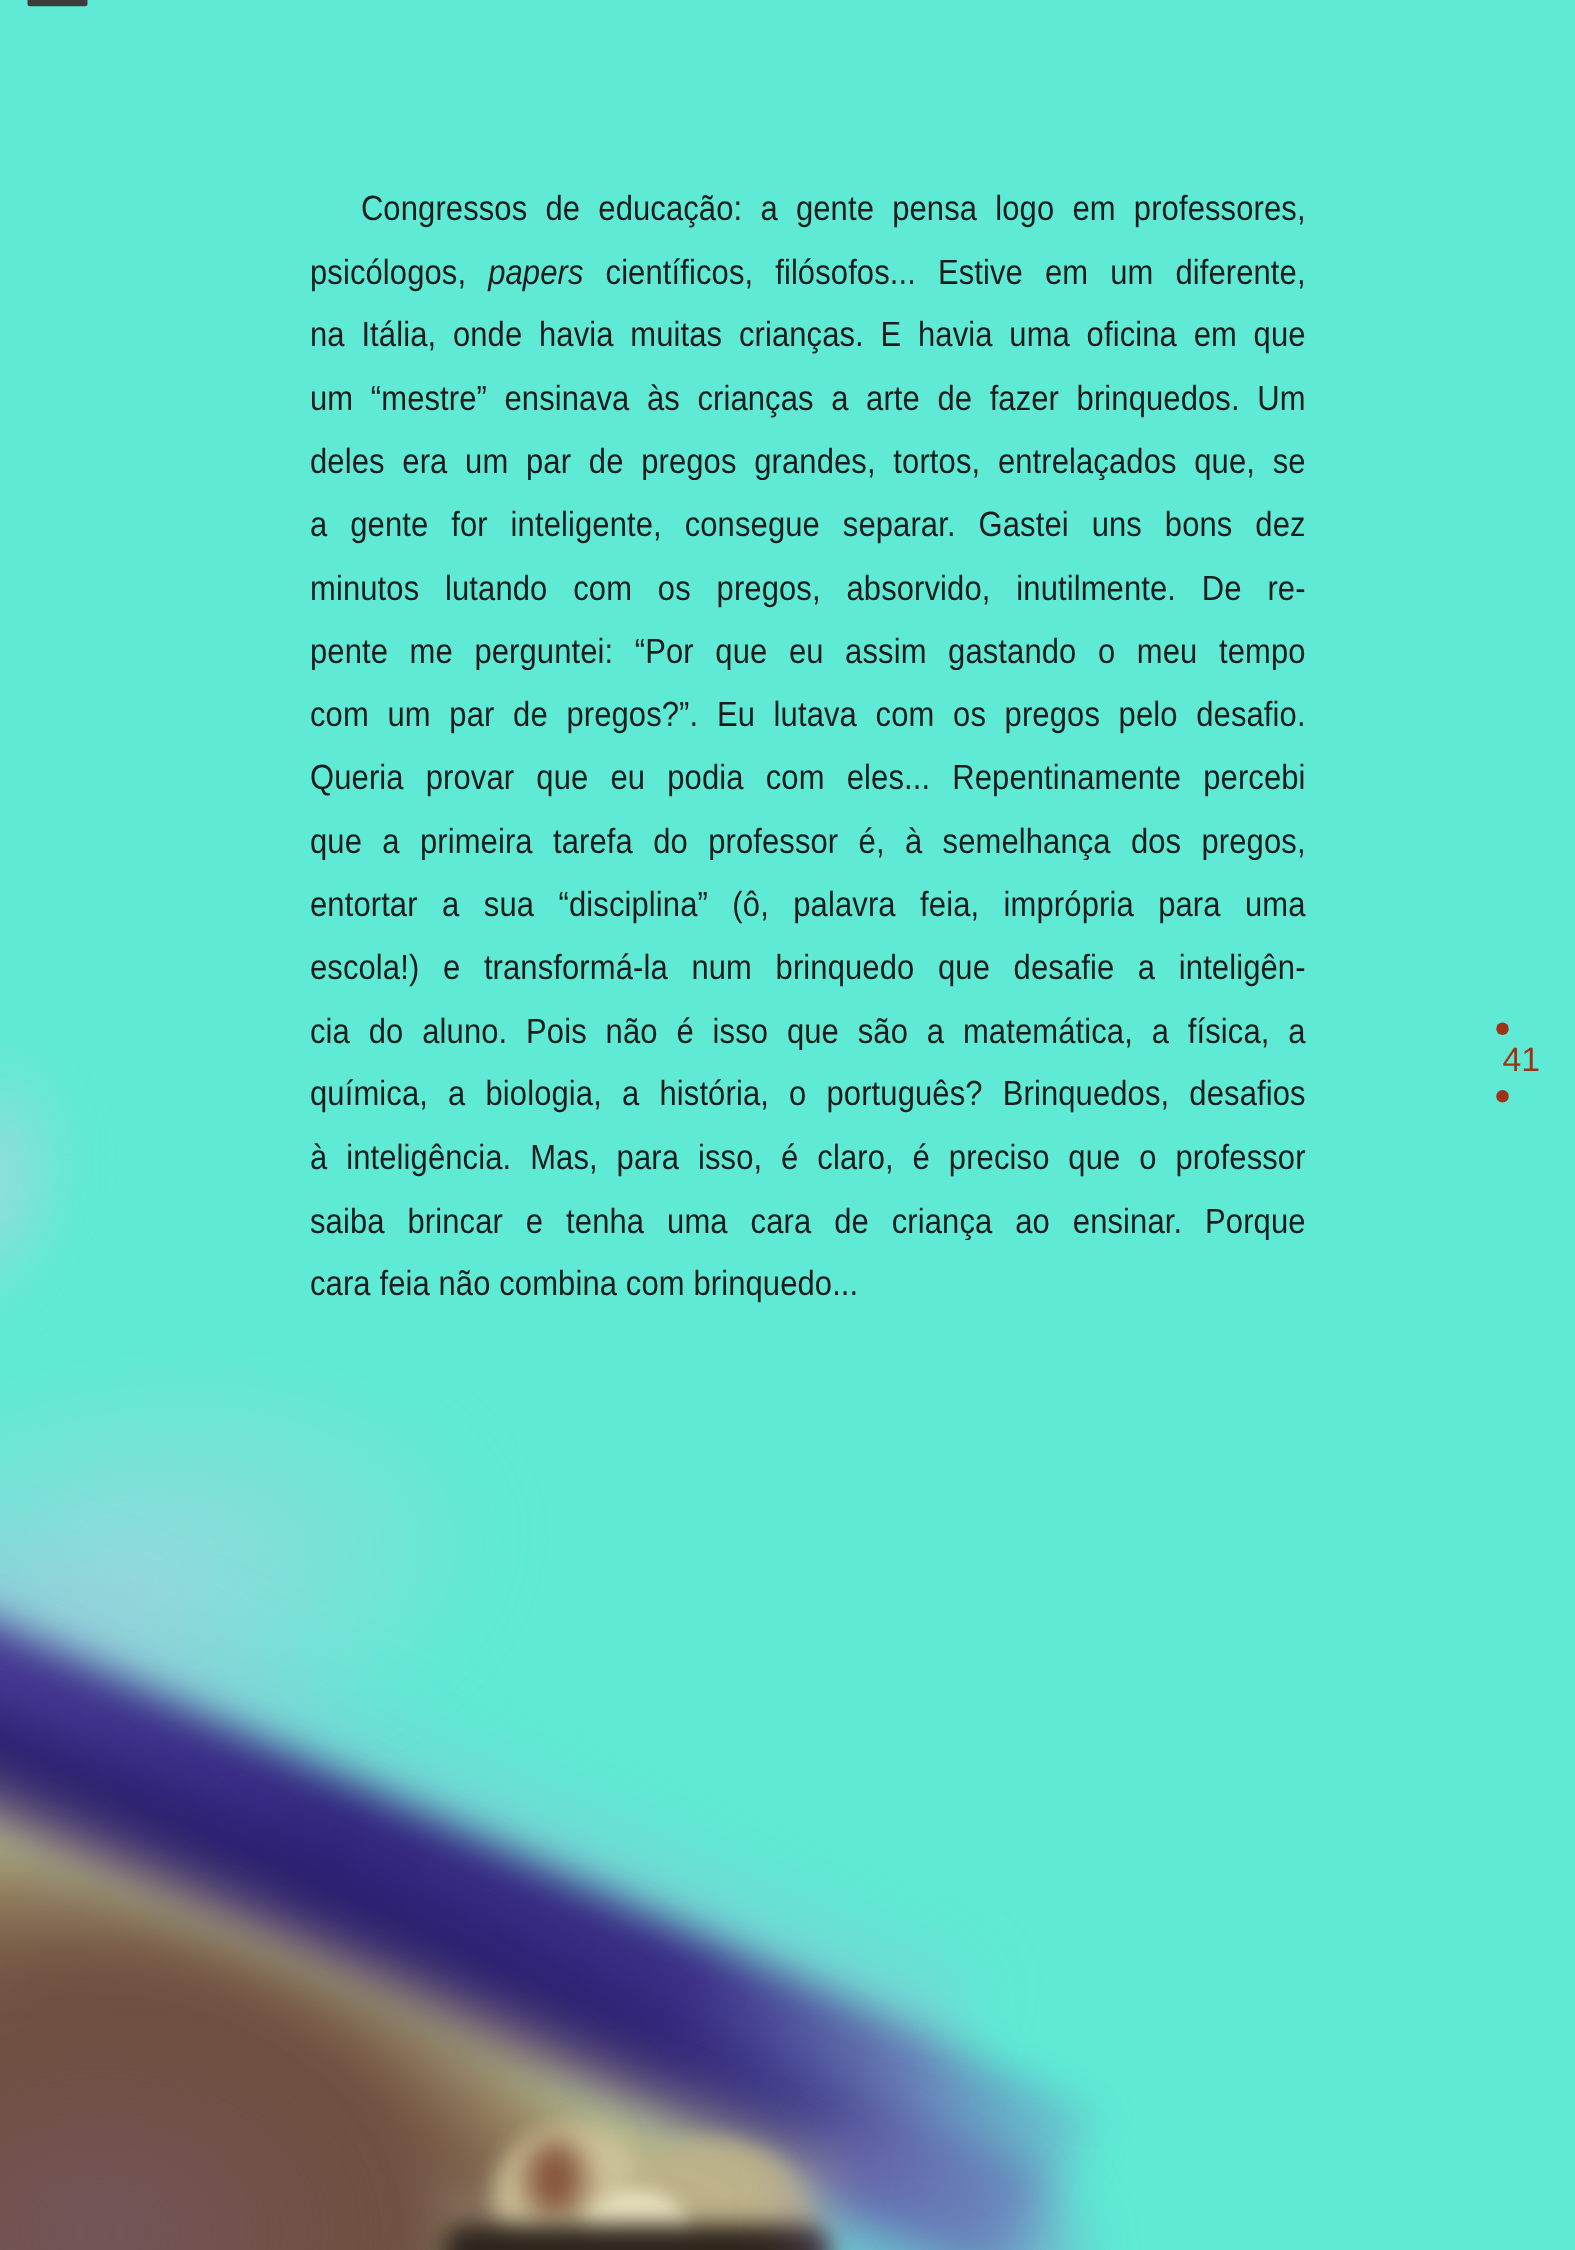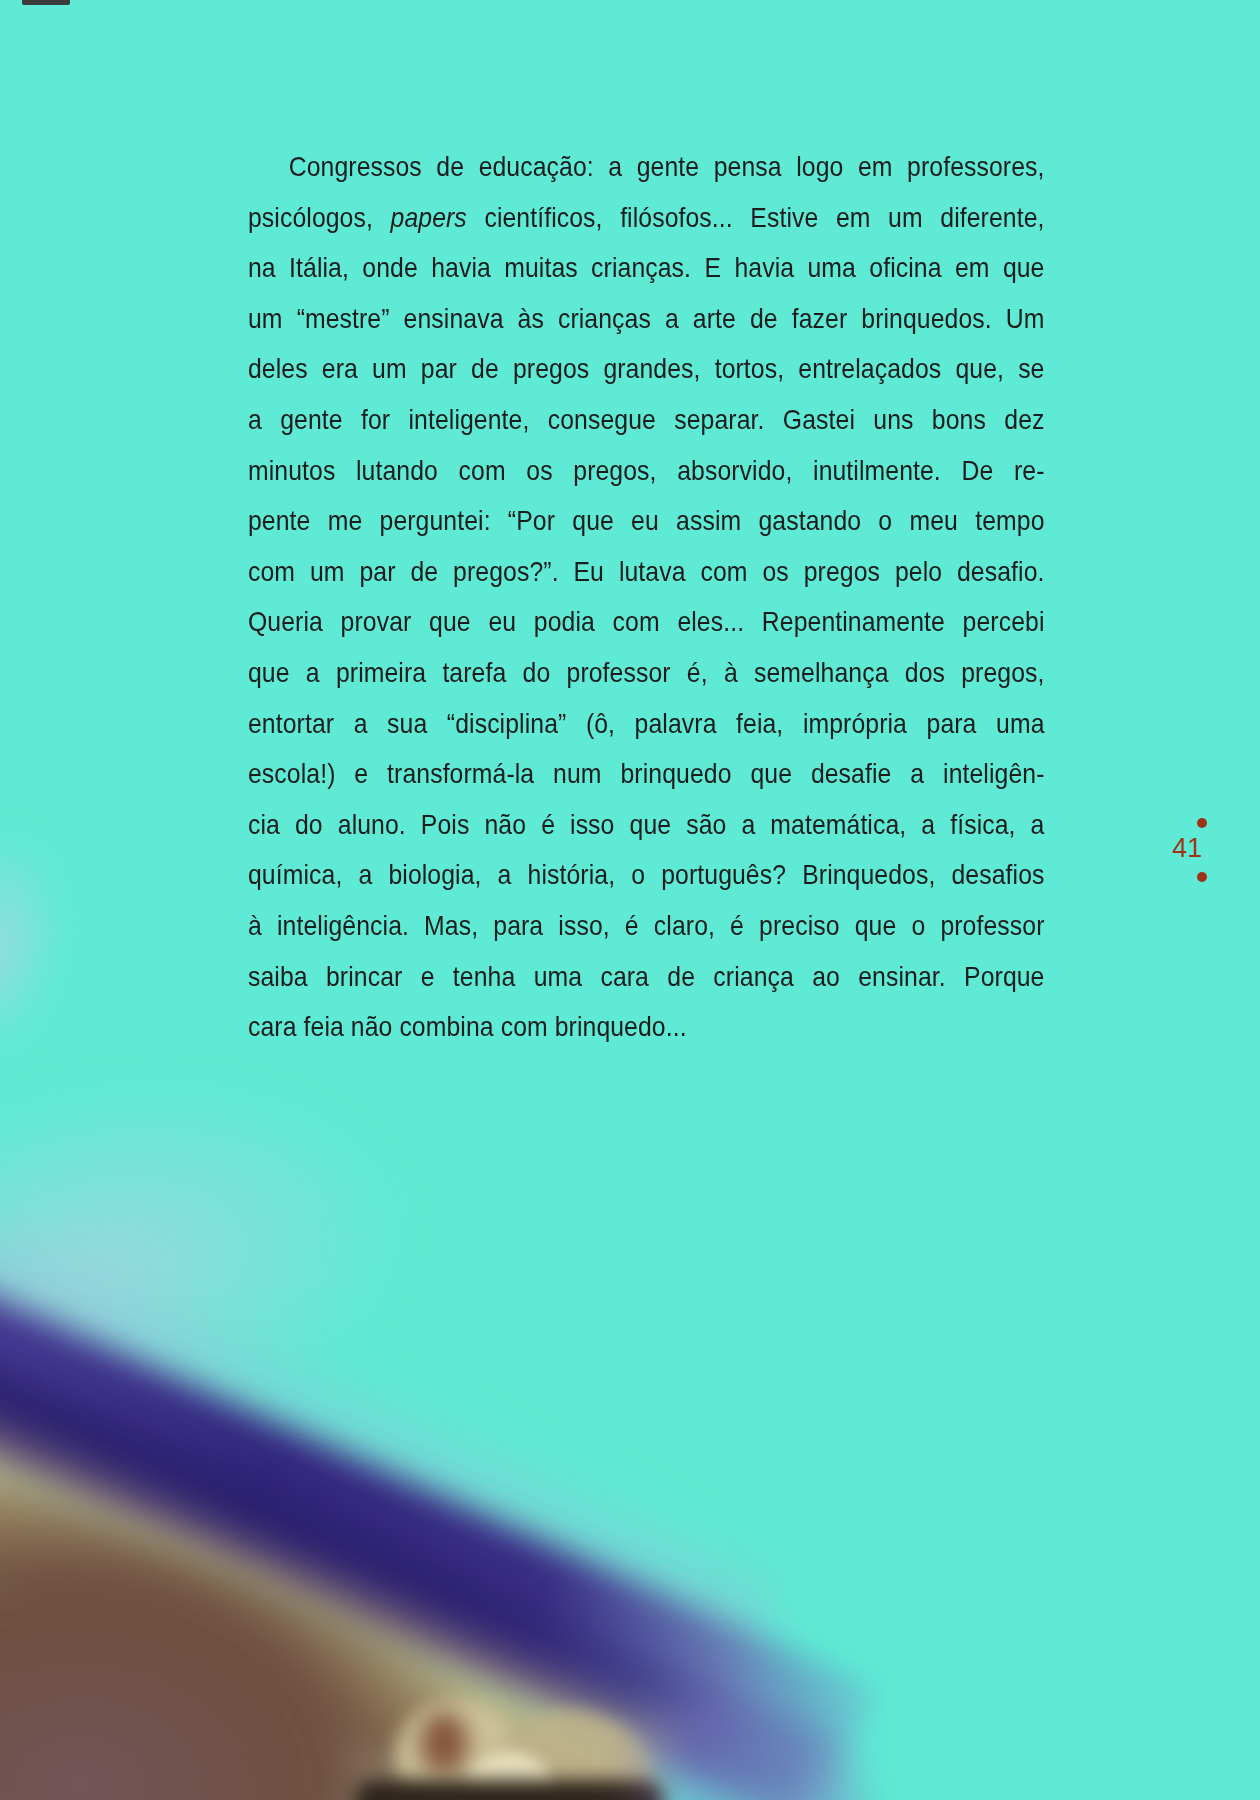--- a/index.html
+++ b/index.html
@@ -54,21 +54,21 @@
     width: 10px; height: 10px;
     border-radius: 50%;
     background: var(--accent-red, #9e3417);
   }
   .pn-dot.top { top: 818px; }
   .pn-dot.bottom { top: 872px; }
   .pn-number {
     position: absolute;
     left: 1172px; top: 830px;
     width: 60px;
-    text-align: left;
+    text-align: right;
     font-size: 27px;
     line-height: 36px;
     color: var(--accent-red, #9e3417);
   }
 
   
   .wc { position: absolute; inset: 0; overflow: hidden; z-index: 1; }
   .wc div { position: absolute; }
 
   .wc-edge-wash {

